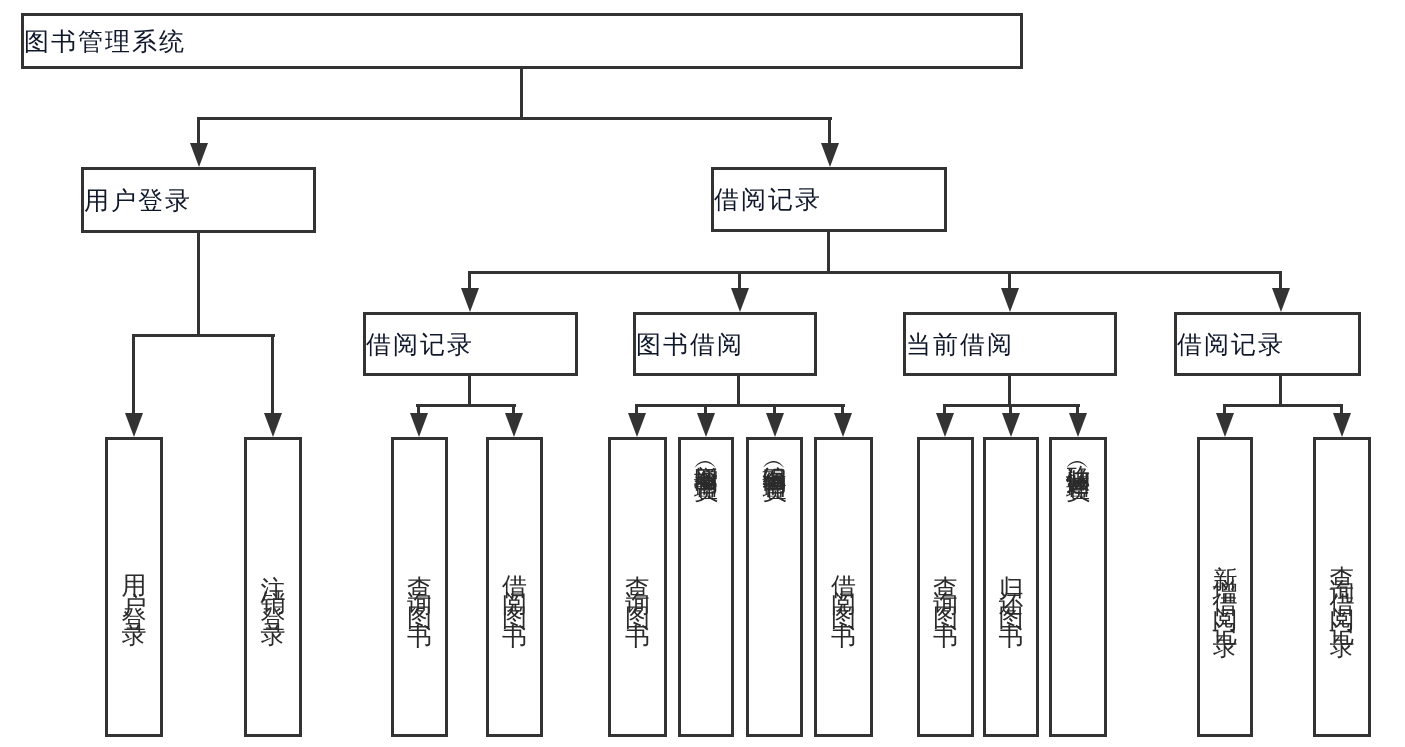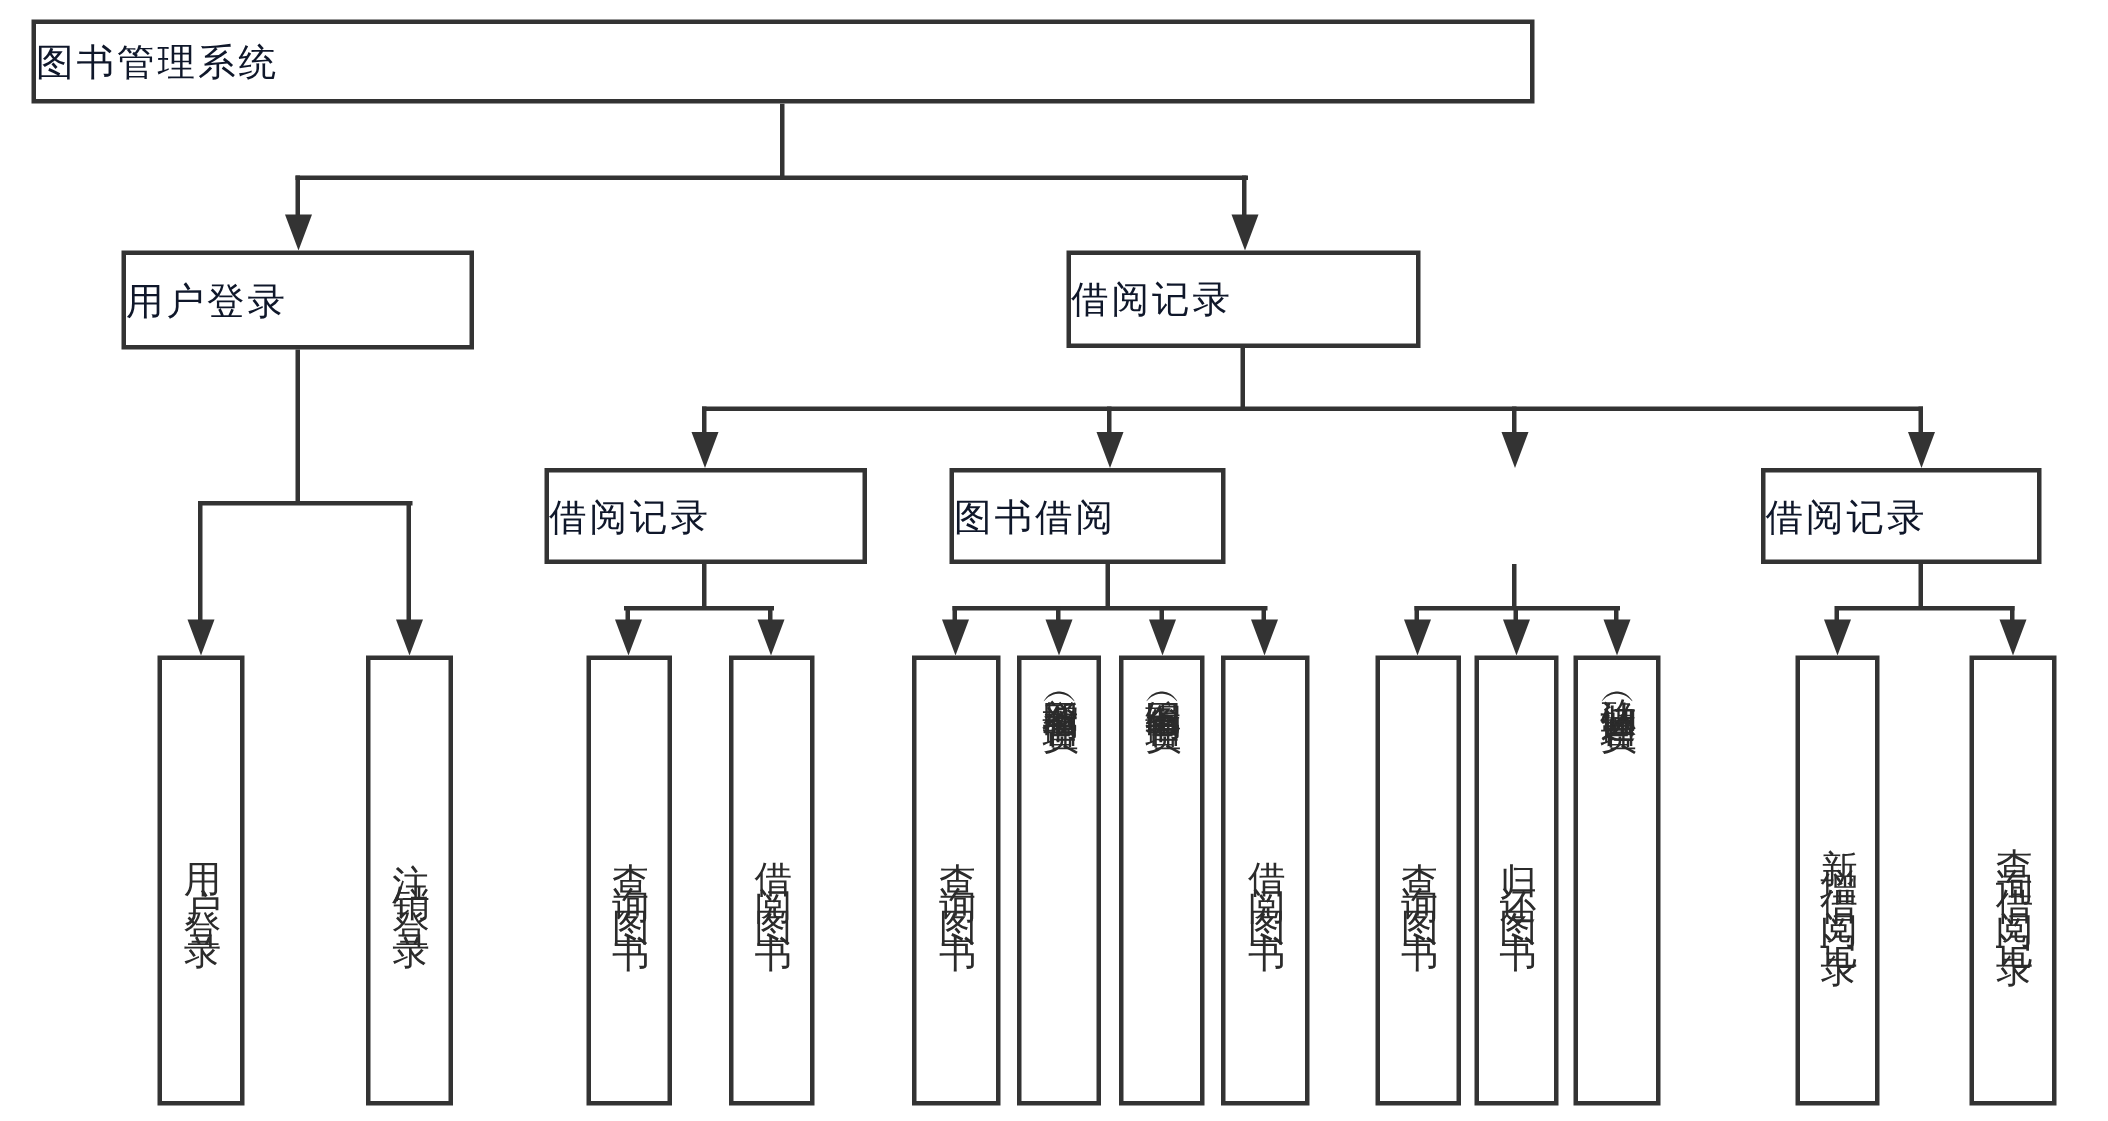--- a/index.html
+++ b/index.html
@@ -107,20 +107,23 @@
   <div class="head" style="left:1001px;top:288px"></div>
   <div class="v" style="left:1279px;top:271px;height:19px"></div>
   <div class="head" style="left:1272px;top:288px"></div>
 
   <div class="box" style="left:363px;top:312px;width:215px;height:64px">
     <span>借阅记录</span>
   </div>
   <div class="box" style="left:633px;top:312px;width:184px;height:64px">
     <span>图书借阅</span>
   </div>
+  <div class="box" style="left:903px;top:312px;width:214px;height:64px">
+    <span>当前借阅</span>
+  </div>
   <div class="box" style="left:1174px;top:312px;width:187px;height:64px">
     <span>借阅记录</span>
   </div>
 
   <div class="v" style="left:468px;top:376px;height:30px"></div>
   <div class="h" style="left:416px;top:404px;width:100px"></div>
   <div class="v" style="left:417px;top:404px;height:11px"></div>
   <div class="head" style="left:410px;top:413px"></div>
   <div class="v" style="left:512px;top:404px;height:11px"></div>
   <div class="head" style="left:505px;top:413px"></div>

